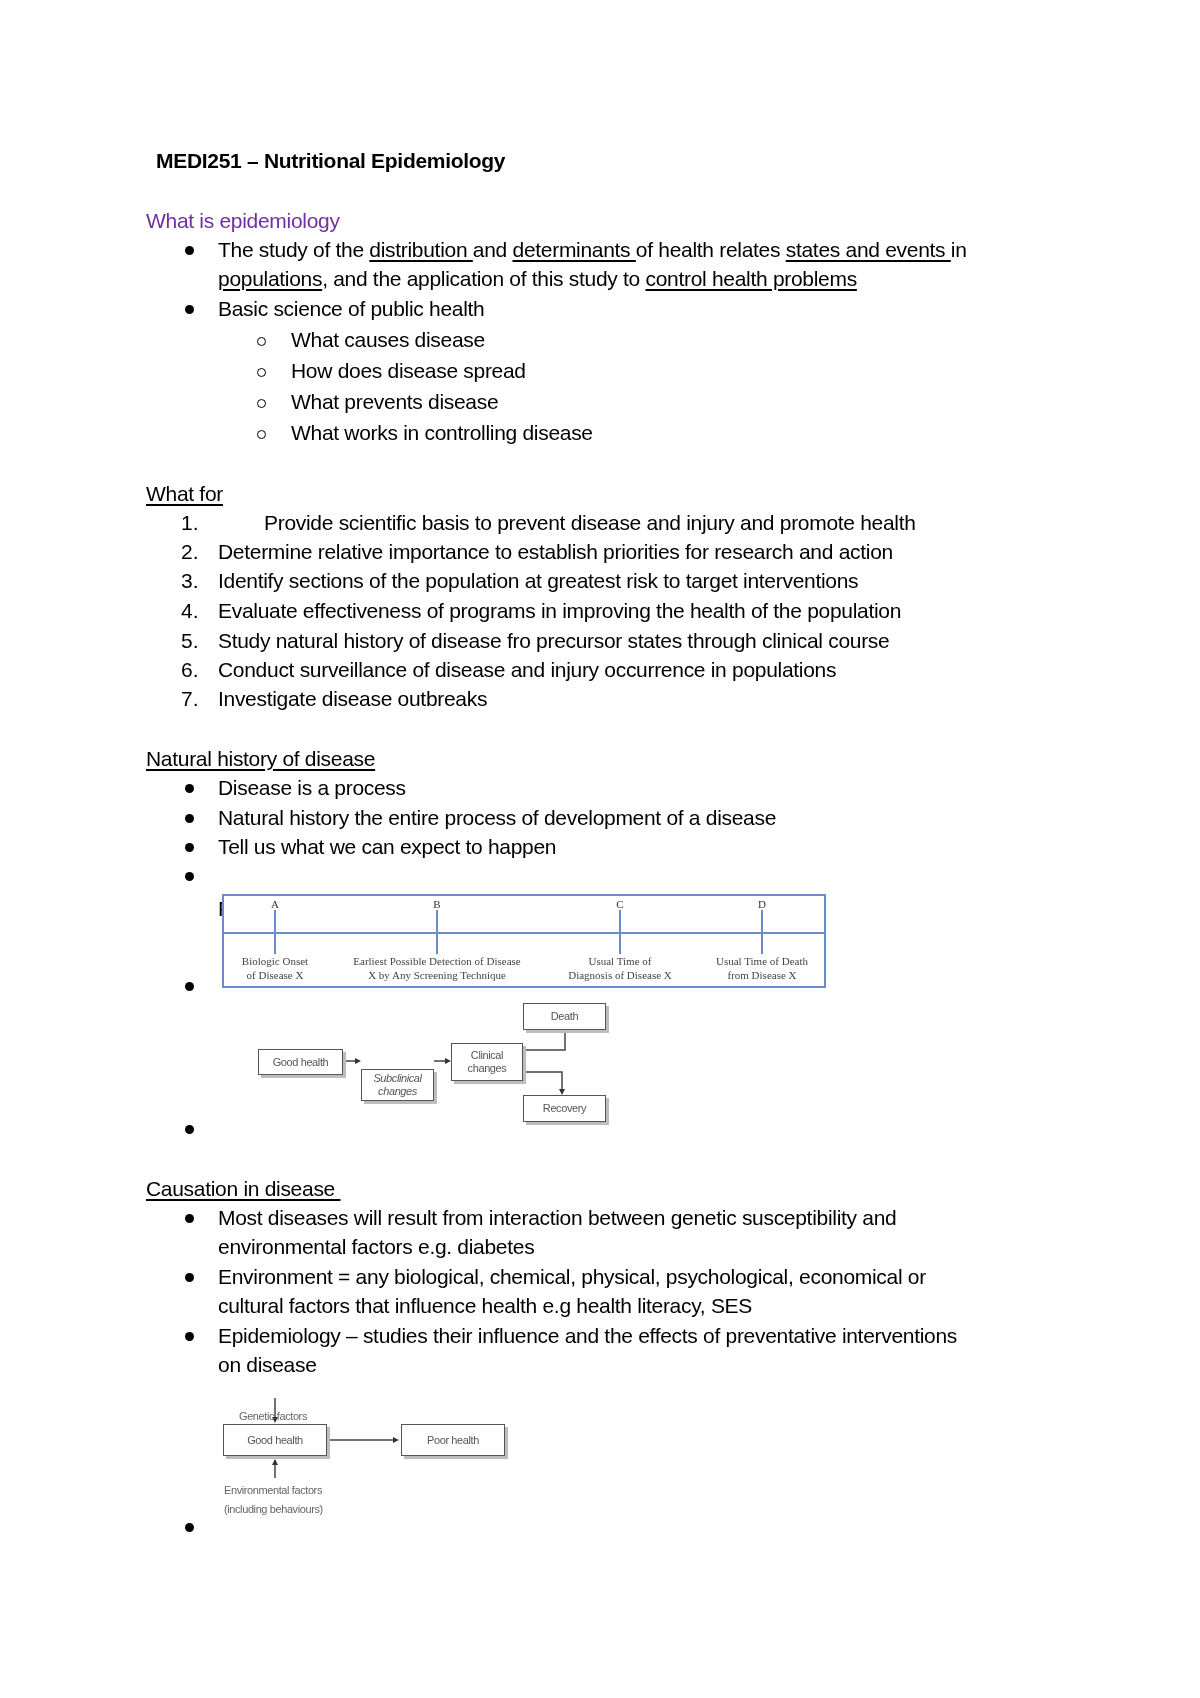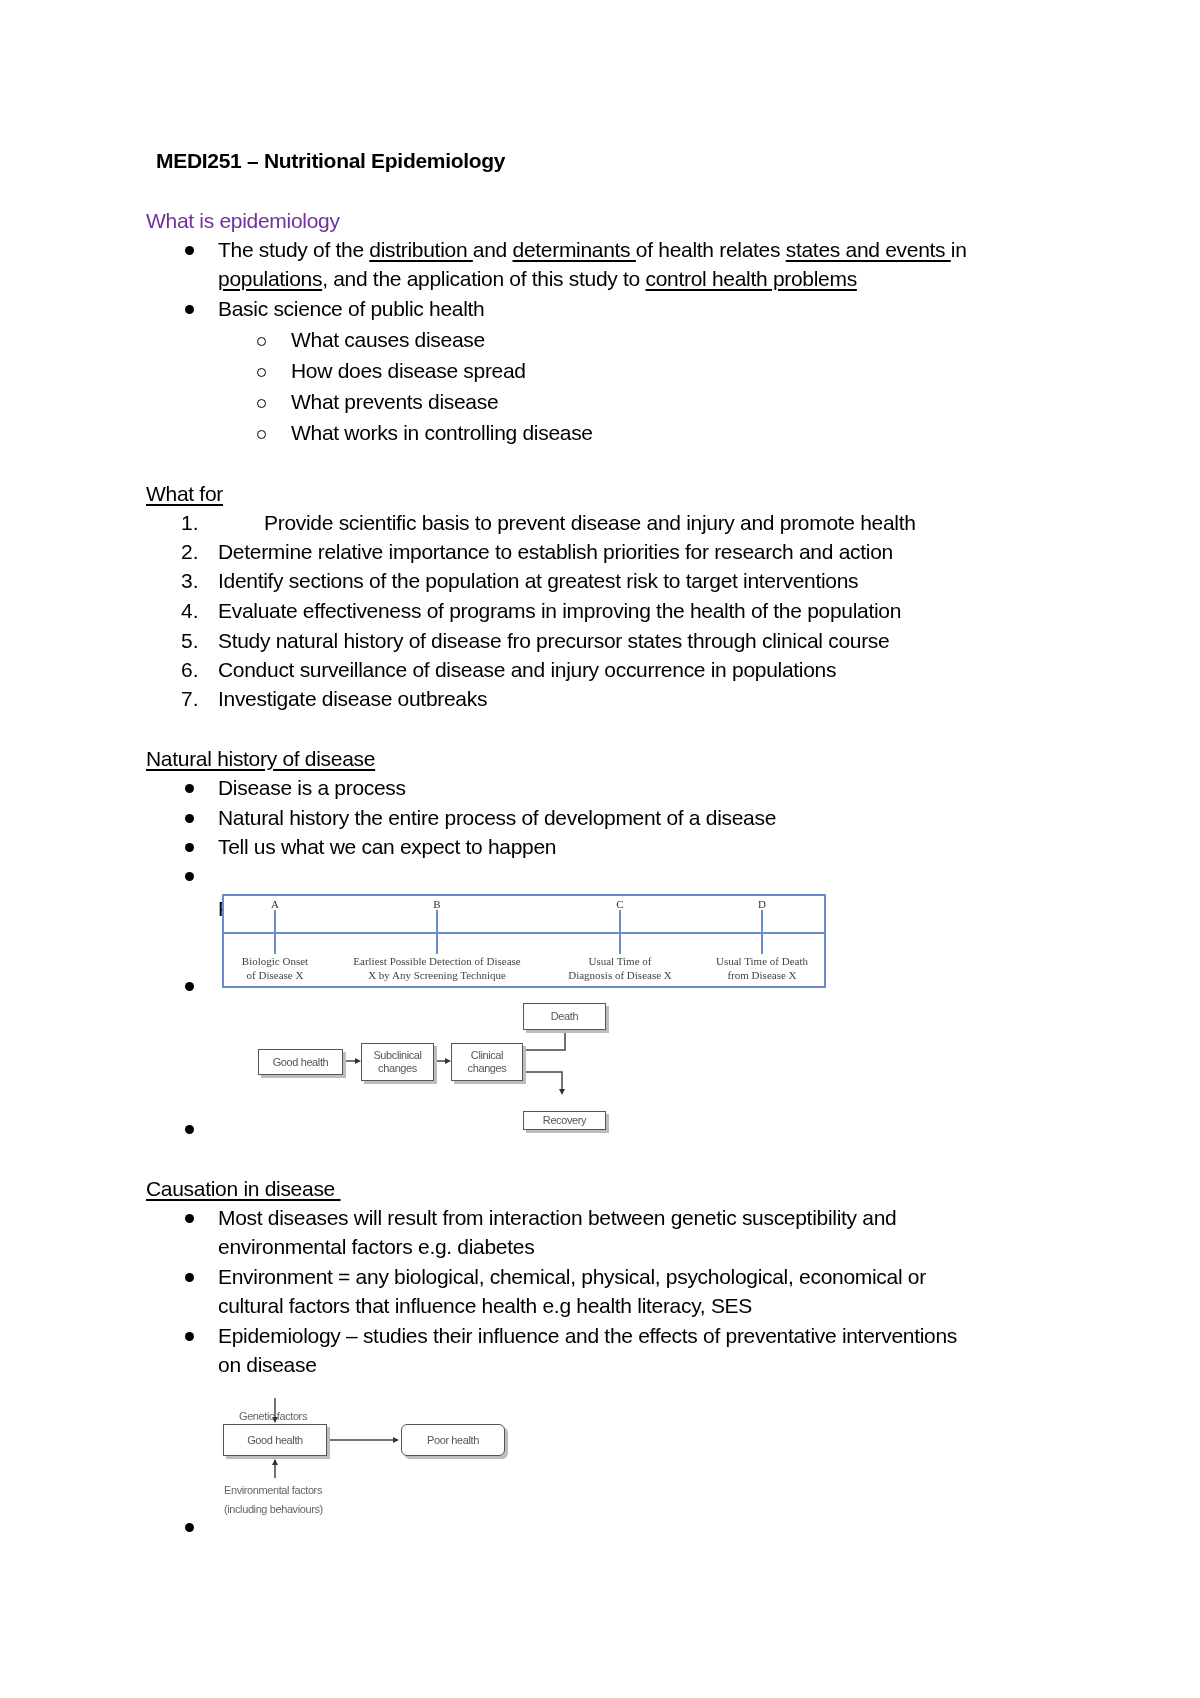--- a/index.html
+++ b/index.html
@@ -110,28 +110,28 @@
       <polyline points="522,1072 562,1072 562,1090"></polyline>
     </g>
     <g fill="#333">
       <polygon points="361,1061 355,1058 355,1064"></polygon>
       <polygon points="451,1061 445,1058 445,1064"></polygon>
       <polygon points="565,1026 562,1032 568,1032"></polygon>
       <polygon points="562,1095 559,1089 565,1089"></polygon>
     </g>
   </svg>
   <div class="box" style="left:258px; top:1049px; width:85px; height:26px;">Good health</div>
-  <div class="box" style="left:361px; top:1043px; width:73px; height:38px;">
+  <div class="box" style="left:361px; top:1069px; width:73px; height:32px;font-style:italic;">
       <span><span>Subclinical</span><br><span>changes</span></span>
     </div>
   <div class="box" style="left:451px; top:1043px; width:72px; height:38px;">
       <span><span>Clinical</span><br><span>changes</span></span>
     </div>
   <div class="box" style="left:523px; top:1003px; width:83px; height:27px;">Death</div>
-  <div class="box" style="left:523px; top:1095px; width:83px; height:19px;margin-top:16px;">Recovery</div>
+  <div class="box" style="left:523px; top:1095px; width:83px; height:27px;">Recovery</div>
 </div>
 
 <div class="abs t" style="left:146px; top:1175px;"><u style="white-space:pre;">Causation in disease </u></div>
 
 <div class="bullet" style="left:185px; top:1214px;"></div>
 <div class="abs t" style="left:218px; top:1204px;">Most diseases will result from interaction between genetic susceptibility and</div>
 <div class="abs t" style="left:218px; top:1233px;">environmental factors e.g. diabetes</div>
 <div class="bullet" style="left:185px; top:1273px;"></div>
 <div class="abs t" style="left:218px; top:1263px;">Environment = any biological, chemical, physical, psychological, economical or</div>
 <div class="abs t" style="left:218px; top:1292px;">cultural factors that influence health e.g health literacy, SES</div>
@@ -148,16 +148,16 @@
       <line x1="327" y1="1440" x2="394" y2="1440"></line>
     </g>
     <g fill="#333">
       <polygon points="275,1423 272,1417 278,1417"></polygon>
       <polygon points="275,1459 272,1465 278,1465"></polygon>
       <polygon points="399,1440 393,1437 393,1443"></polygon>
     </g>
   </svg>
   <div class="dlabel" style="left:239px; top:1379px;margin-top:28px;">Genetic factors</div>
   <div class="box" style="left:223px; top:1424px; width:104px; height:32px;">Good health</div>
-  <div class="box" style="left:401px; top:1424px; width:104px; height:32px;border-radius:6px;">Poor health</div>
+  <div class="box" style="left:401px; top:1424px; width:104px; height:32px;">Poor health</div>
   <div class="dlabel" style="left:224px; top:1481px;">Environmental factors</div>
   <div class="dlabel" style="left:224px; top:1500px;">(including behaviours)</div>
 </div>
 
 </body></html>

